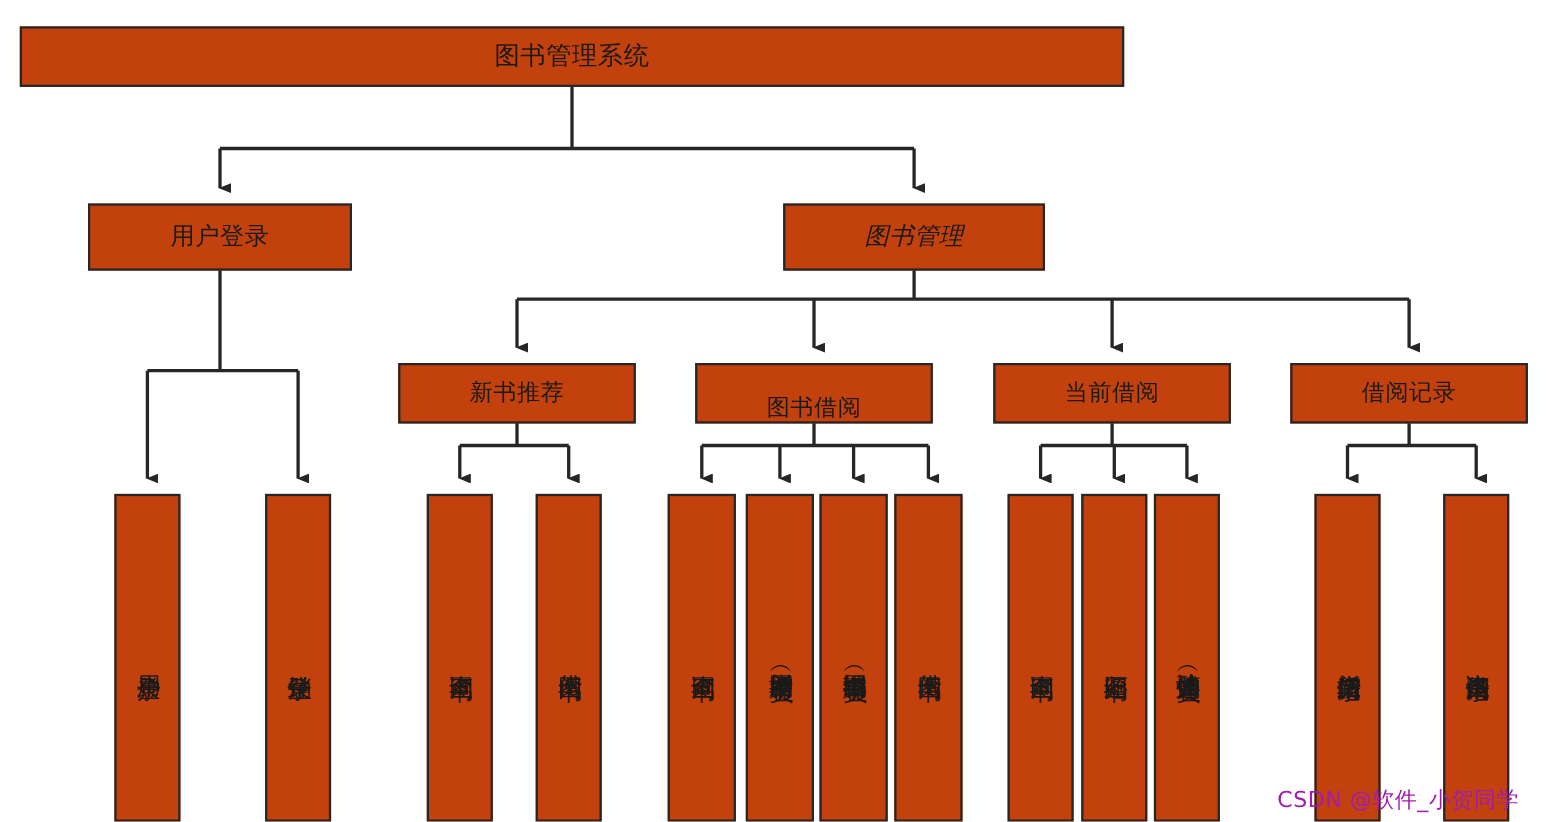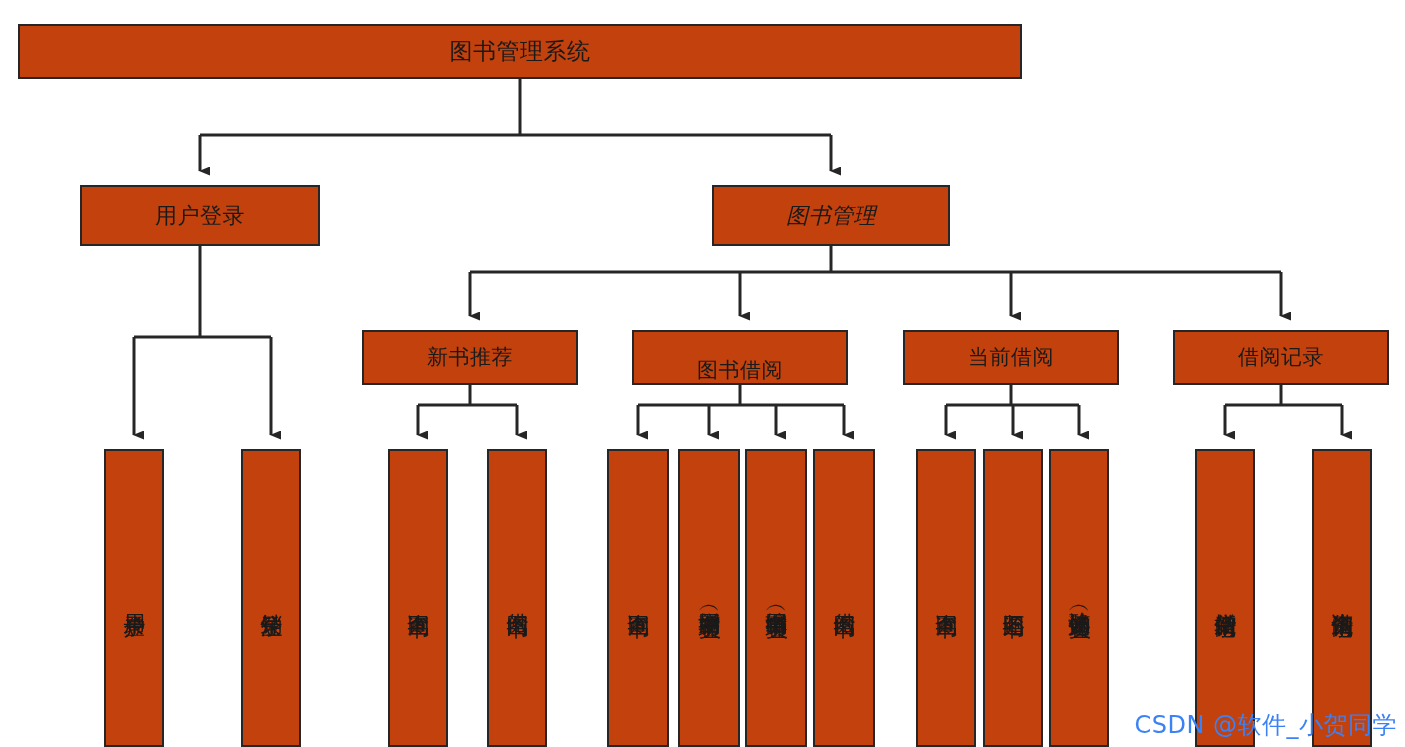--- a/index.html
+++ b/index.html
@@ -61,24 +61,24 @@
   .node.leaf .node-label {
     writing-mode: vertical-rl;
     text-orientation: upright;
     font-size: 22px;
     line-height: 1.22;
     letter-spacing: 1px;
     max-height: 100%;
   }
   #watermark {
     position: absolute;
-    right: 8px;
+    right: 24px;
     bottom: 6px;
-    font-size: 24px;
-    color: #3b82f6;
+    font-size: 20px;
+    color: #a21caf;
     letter-spacing: 0.5px;
     z-index: 5;
     white-space: nowrap;
     user-select: none;
   }
 </style>
 </head>
 <body>
 
 <div id="diagram-root">

